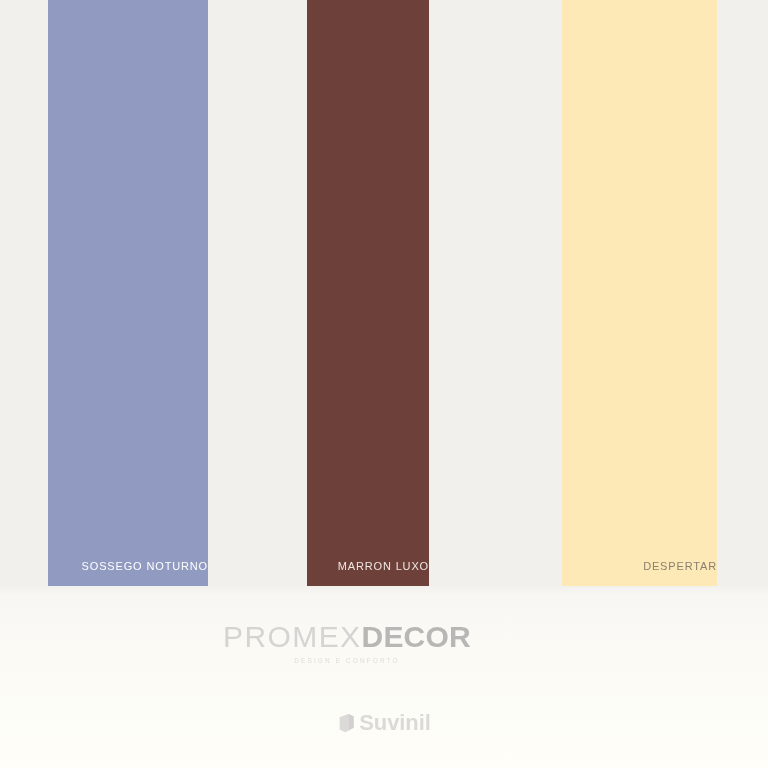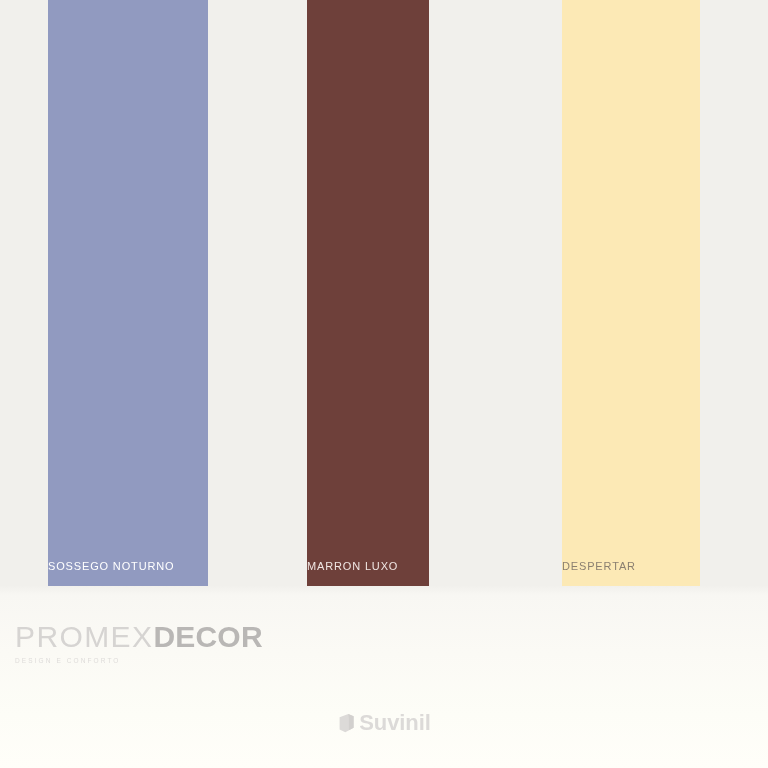--- a/index.html
+++ b/index.html
@@ -44,48 +44,48 @@
     bottom: 0;
     display: flex;
     align-items: flex-end;
     justify-content: center;
     box-sizing: border-box;
   }
 
   .swatch-label {
     display: block;
     width: 100%;
-    text-align: left;
+    text-align: right;
     font-size: 11px;
     letter-spacing: 0.85px;
     line-height: 1;
     padding-bottom: 14px;
     font-family: "Liberation Sans", sans-serif;
     white-space: nowrap;
   }
 
   #swatch-0 { left: 48px;  width: 160px; }
   #swatch-1 { left: 307px; width: 122px; }
-  #swatch-2 { left: 562px; width: 138px; }
+  #swatch-2 { left: 562px; width: 155px; }
 
   
   #brand-block {
     position: absolute;
     left: 0;
     top: 586px;
     width: 768px;
     height: 182px;
   }
 
   #promex-logo {
     position: absolute;
-    left: 15px;
+    left: 4px;
     top: 36px;
     width: 686px;
-    text-align: left;
+    text-align: center;
     line-height: 1;
   }
 
   .logo-wordmark {
     font-size: 30px;
     line-height: 1;
     letter-spacing: 0.2px;
     white-space: nowrap;
     font-family: "Liberation Sans", sans-serif;
   }

